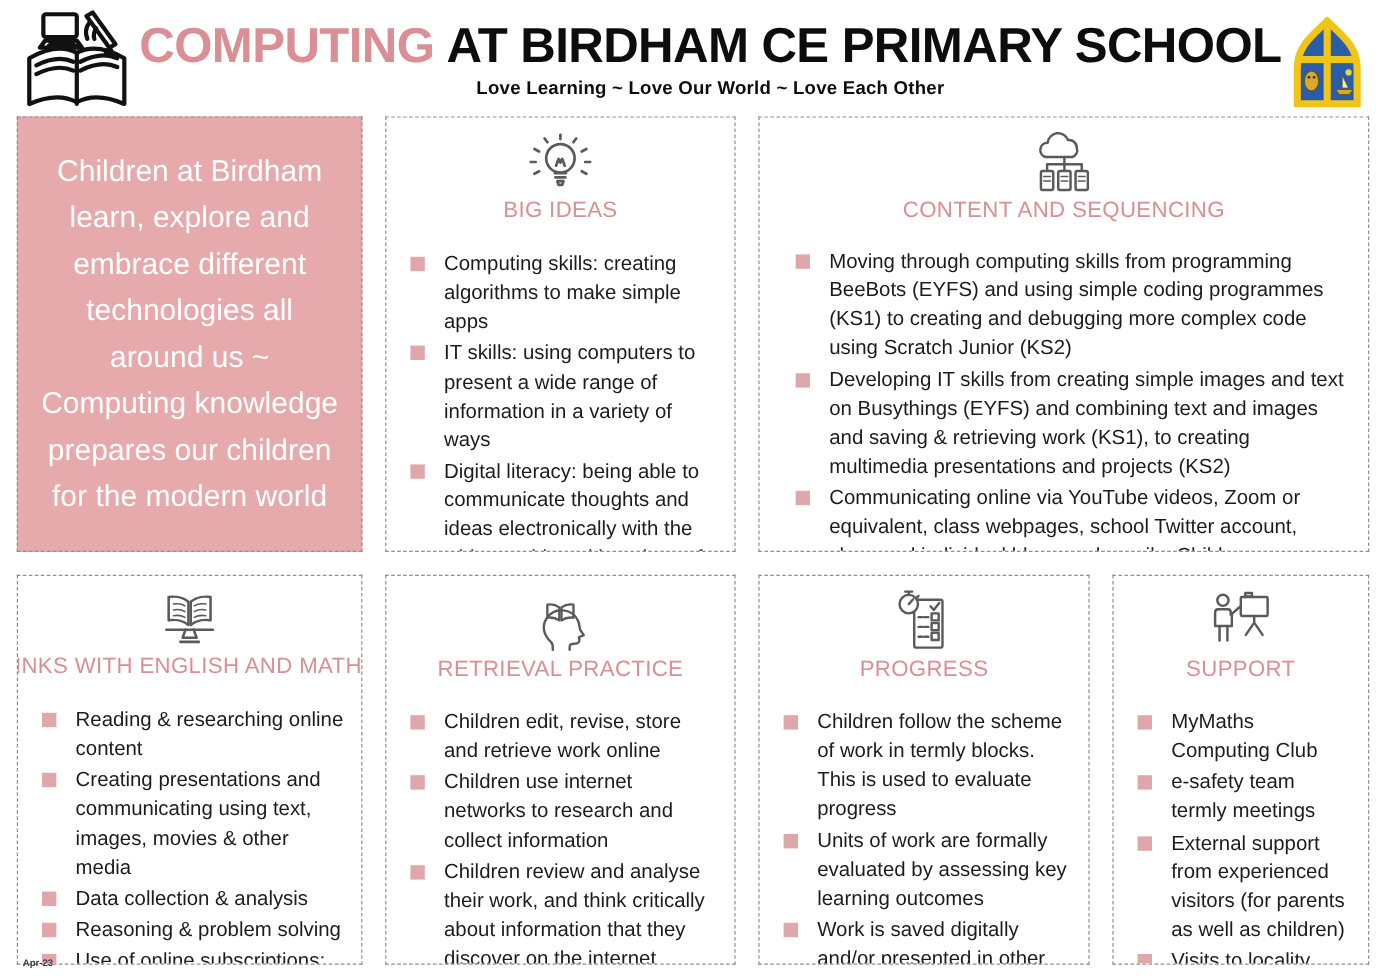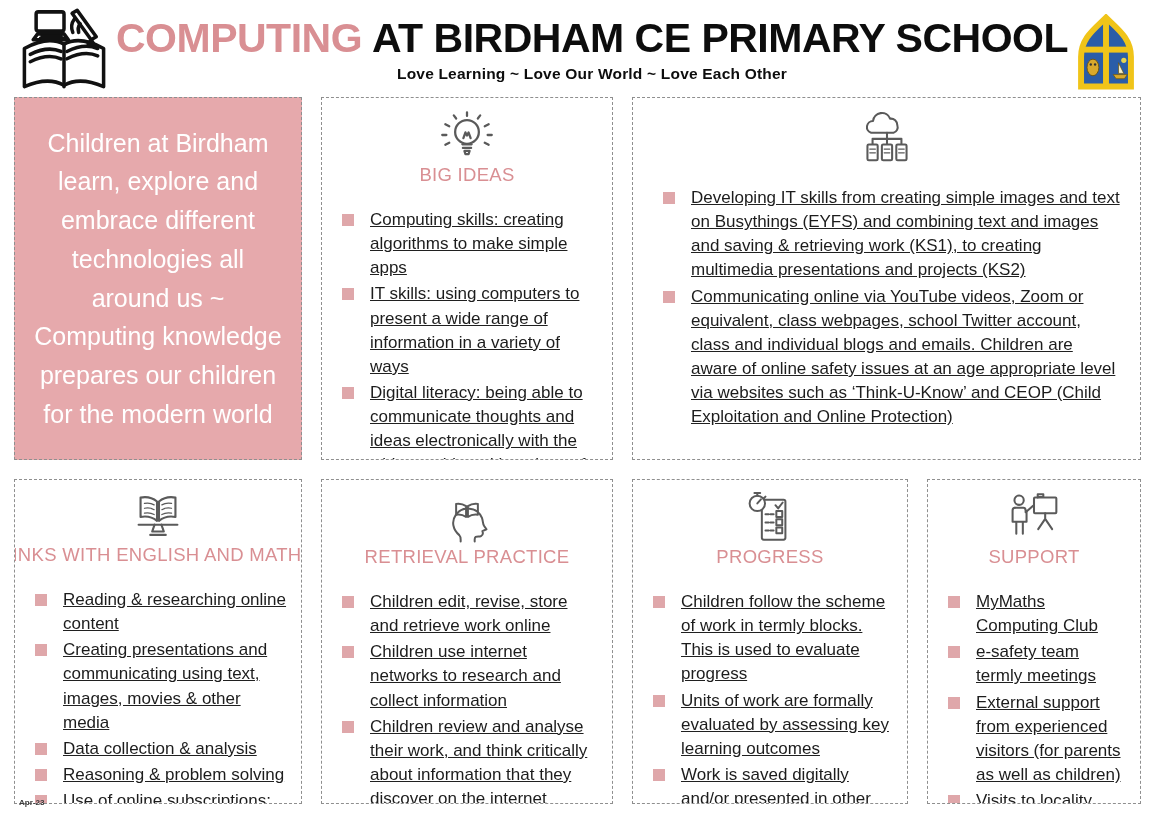--- a/index.html
+++ b/index.html
@@ -44,21 +44,21 @@
   }
 
   .section { display:flex; flex-direction:column; align-items:center; }
   .icon-wrap { height:58px; display:flex; align-items:center; justify-content:center; margin-top:4px; }
   .icon-wrap svg { display:block; }
   .section h2 {
     color:var(--accent-pink,#d98f93);
     font-size:18.5px; font-weight:400; letter-spacing:0.3px;
     white-space:nowrap; margin-top:2px;
   }
-  ul.bullets { list-style:none; width:100%; margin-top:22px; padding:0 4px 0 10px;text-decoration:underline; }
+  ul.bullets { list-style:none; width:100%; margin-top:22px; padding:0 4px 0 10px; }
   .box.wide ul.bullets { margin-top:20px; padding:0 10px 0 20px; }
   li.bullet-row { display:flex; align-items:flex-start; margin-bottom:2px; }
   .bullet-sq {
     flex:0 0 auto; width:12px; height:12px;
     background:var(--bullet-pink,#dfa7aa);
     margin:6px 16px 0 0;
   }
   .bullet-text { font-size:17px; line-height:1.42; color:#1c1c1c; }
 
   
@@ -159,22 +159,27 @@
           <g class="ic" stroke-width="2">
             <path d="M15 24.5 a6.5 6.5 0 0 1 2 -12.7 a9.5 9.5 0 0 1 18.3 -2.5 a7 7 0 0 1 7.8 7.1 a6.2 6.2 0 0 1 -4.1 8.1 z"></path>
             <path d="M32 24.5 V31 M16.5 31 H47.5 M16.5 31 v5.5 M32 31 v5.5 M47.5 31 v5.5"></path>
             <rect x="11" y="37" width="11" height="17" rx="1.5"></rect>
             <rect x="26.5" y="37" width="11" height="17" rx="1.5"></rect>
             <rect x="42" y="37" width="11" height="17" rx="1.5"></rect>
             <path d="M13.5 42 h6 M13.5 46 h6 M29 42 h6 M29 46 h6 M44.5 42 h6 M44.5 46 h6" stroke-width="1.4"></path>
           </g>
         </svg>
       </div>
-      <ul class="bullets">
-
+      <h2>CONTENT AND SEQUENCING</h2>
+      <ul class="bullets">
+
+          <li class="bullet-row">
+            <span class="bullet-sq"></span>
+            <span class="bullet-text">Moving through computing skills from programming BeeBots (EYFS) and using simple coding programmes (KS1) to creating and debugging more complex code using Scratch Junior (KS2)</span>
+          </li>
 
           <li class="bullet-row">
             <span class="bullet-sq"></span>
             <span class="bullet-text">Developing IT skills from creating simple images and text on Busythings (EYFS) and combining text and images and saving &amp; retrieving work (KS1), to creating multimedia presentations and projects (KS2)</span>
           </li>
 
           <li class="bullet-row">
             <span class="bullet-sq"></span>
             <span class="bullet-text">Communicating online via YouTube videos, Zoom or equivalent, class webpages, school Twitter account, class and individual blogs and emails. Children are aware of online safety issues at an age appropriate level via websites such as ‘Think-U-Know’ and CEOP (Child Exploitation and Online Protection)</span>
           </li>

